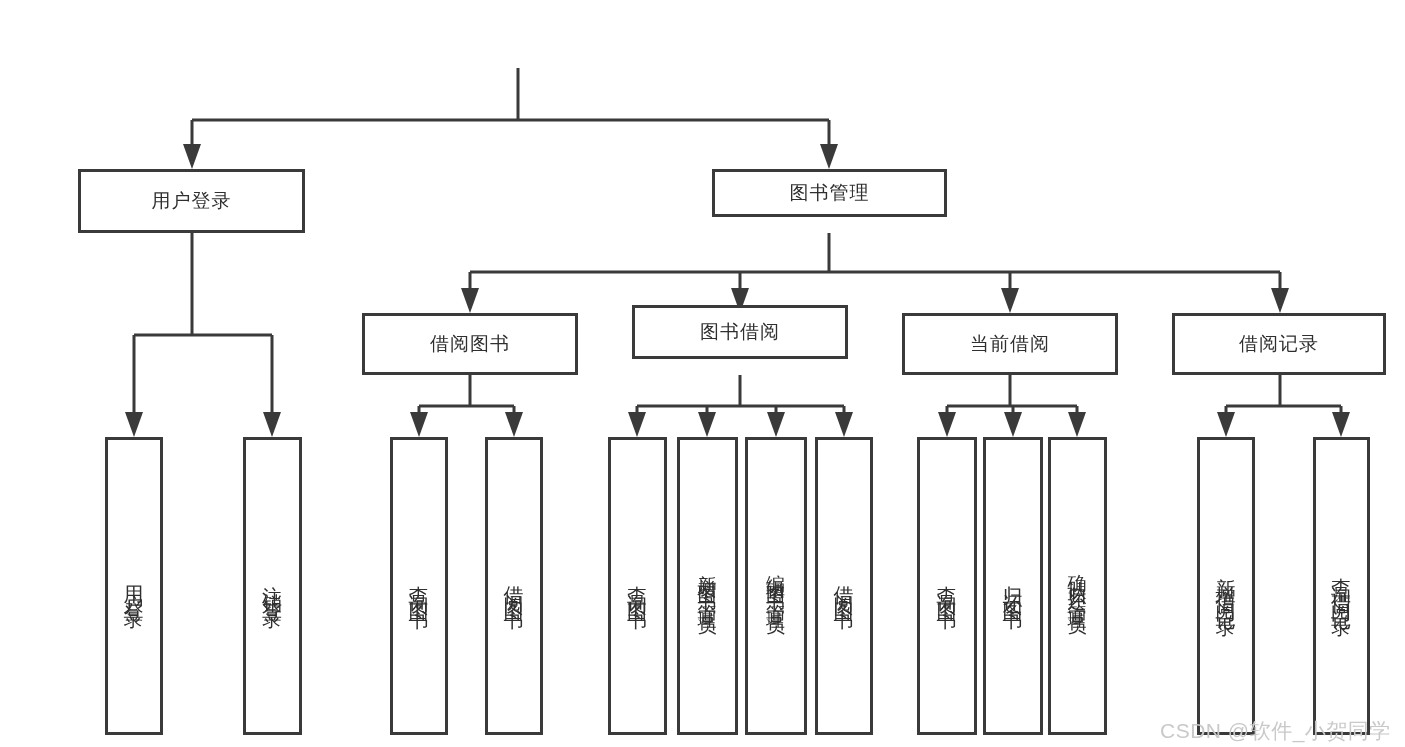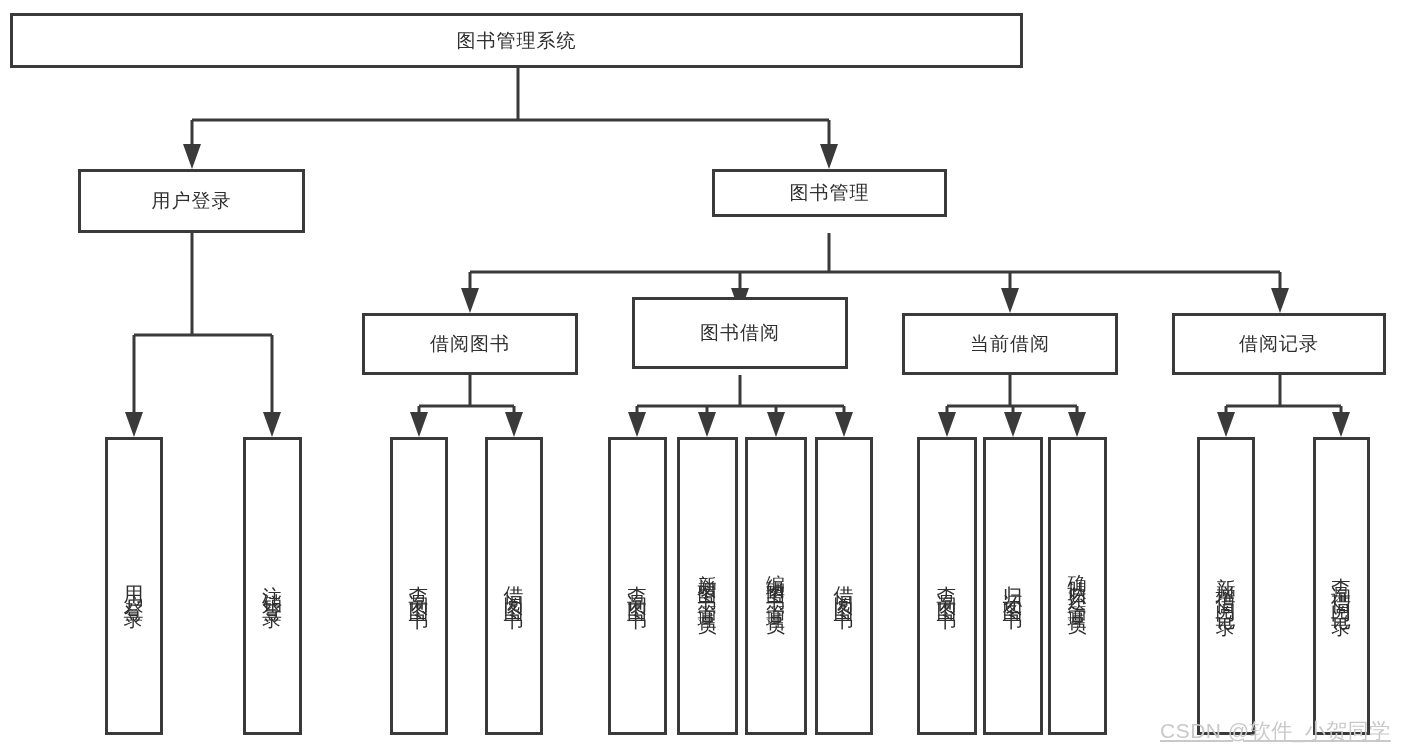--- a/index.html
+++ b/index.html
@@ -45,21 +45,20 @@
   }
   .vbox span.long{letter-spacing:6px;font-size:19px;}
   #watermark{
     position:absolute;
     left:1160px;top:717px;
     font-size:21px;
     color:#c9c9c9;
     z-index:5;
     white-space:nowrap;
     letter-spacing:0.5px;
-    text-decoration:underline;
   }
   path{stroke:var(--line);stroke-width:3;fill:none;}
   polygon{fill:var(--line);stroke:none;}
 </style>
 </head>
 <body>
 
 <div id="canvas">
 
   <svg id="wires" viewBox="0 0 1405 747" xmlns="http://www.w3.org/2000/svg">
@@ -91,27 +90,26 @@
     <path d="M1010 375 V406 M947 406 H1077 M947 406 V412 M1013 406 V412 M1077 406 V412"></path>
     <polygon points="938,412 956,412 947,437"></polygon>
     <polygon points="1004,412 1022,412 1013,437"></polygon>
     <polygon points="1068,412 1086,412 1077,437"></polygon>
 
     <path d="M1280 375 V406 M1226 406 H1341 M1226 406 V412 M1341 406 V412"></path>
     <polygon points="1217,412 1235,412 1226,437"></polygon>
     <polygon points="1332,412 1350,412 1341,437"></polygon>
   </svg>
 
-  <div class="hbox" style="left:10px;top:13px;width:1013px;height:55px;">图书管理系统</div>
 
   <div class="hbox" style="left:78px;top:169px;width:227px;height:64px;">用户登录</div>
   <div class="hbox" style="left:712px;top:169px;width:235px;height:48px;">图书管理</div>
 
   <div class="hbox" style="left:362px;top:313px;width:216px;height:62px;">借阅图书</div>
-  <div class="hbox" style="left:632px;top:297px;width:216px;height:72px;">图书借阅</div>
+  <div class="hbox" style="left:632px;top:305px;width:216px;height:54px;">图书借阅</div>
   <div class="hbox" style="left:902px;top:313px;width:216px;height:62px;">当前借阅</div>
   <div class="hbox" style="left:1172px;top:313px;width:214px;height:62px;">借阅记录</div>
 
   <div class="vbox" style="left:105px;width:58px;">
     <span>用户登录</span>
   </div>
   <div class="vbox" style="left:243px;width:59px;">
     <span>注销登录</span>
   </div>
 

